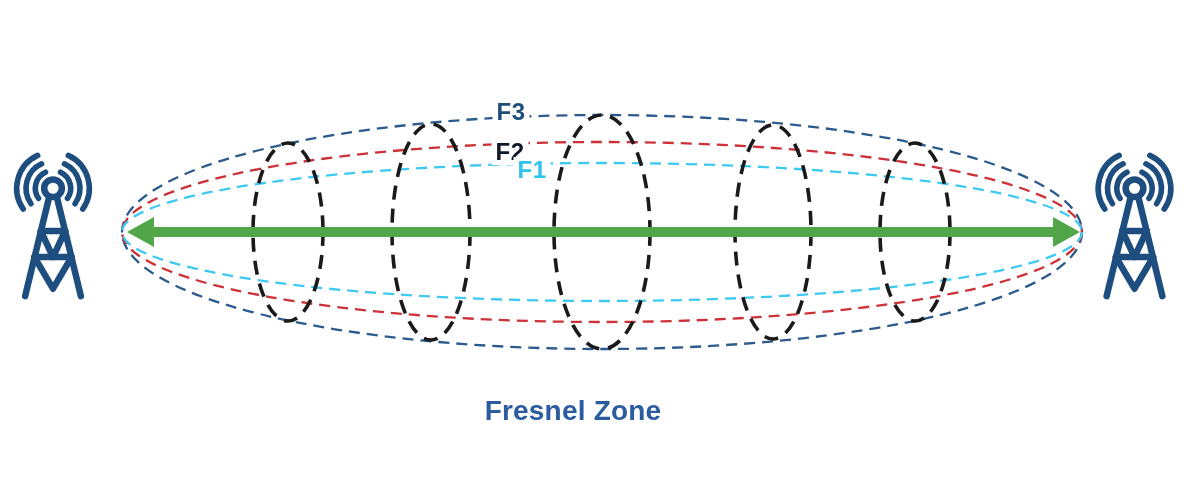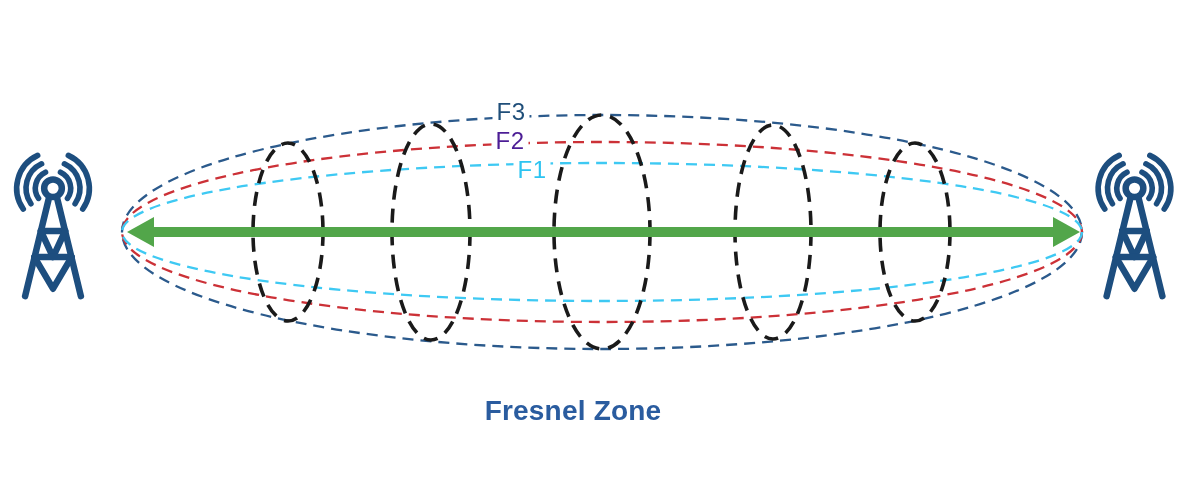--- a/index.html
+++ b/index.html
@@ -8,21 +8,21 @@
     width: 1200px;
     height: 480px;
     background: #ffffff;
     overflow: hidden;
     font-family: "Liberation Sans", sans-serif;
   }
   .scene-svg { position: absolute; left: 0; top: 0; }
   .zlabel {
     position: absolute;
     transform: translate(-50%, -50%);
-    font-weight: normal;
+    font-weight: bold;
     font-size: 24px;
     line-height: 1;
     background: #ffffff;
     padding: 1px 4px;
     letter-spacing: 0.5px;
     white-space: nowrap;
   }
   .diagram-title {
     position: absolute;
     transform: translate(-50%, -50%);
@@ -89,18 +89,18 @@
         <path d="M37.74,12.72 A29 29 0 0 0 26.25,55.64"></path>
         <path d="M33.52,3.65 A39 39 0 0 0 18.06,61.38"></path>
         <path d="M58.03,21.78 A19 19 0 0 1 65.56,49.90"></path>
         <path d="M62.26,12.72 A29 29 0 0 1 73.75,55.64"></path>
         <path d="M66.48,3.65 A39 39 0 0 1 81.94,61.38"></path>
       </g>
     </g>
   </svg>
 
   <span class="zlabel" style="left: 511px; top: 112px; color: rgb(31, 78, 121);">F3</span>
-  <span class="zlabel" style="left: 510px; top: 141px; color: #4c1d95;">F2</span>
+  <span class="zlabel" style="left: 510px; top: 152px; color: #0f172a;">F2</span>
   <span class="zlabel" style="left: 532px; top: 170px; color: rgb(46, 196, 241);">F1</span>
 
   <div class="diagram-title" style="left: 573px; top: 411px; color: rgb(42, 92, 159);">Fresnel Zone</div>
 
 </div>
 
 </body></html>

